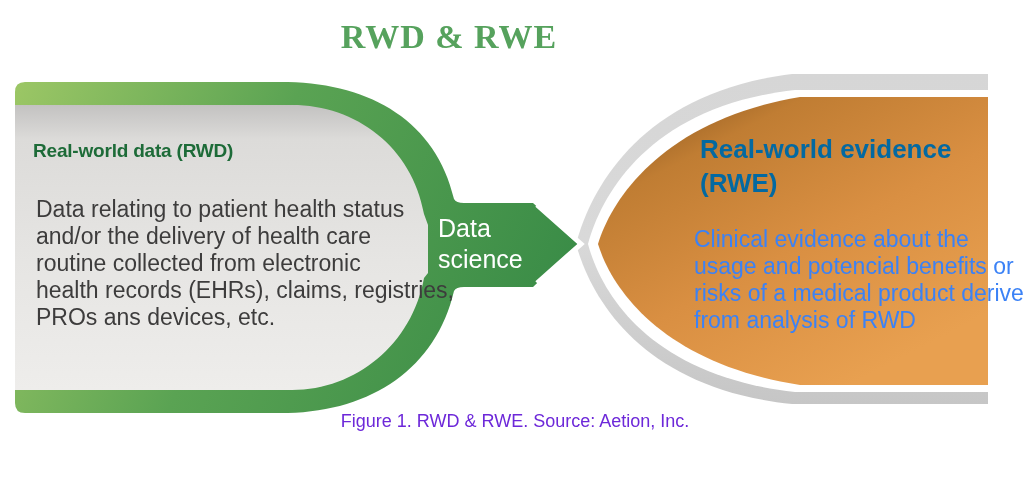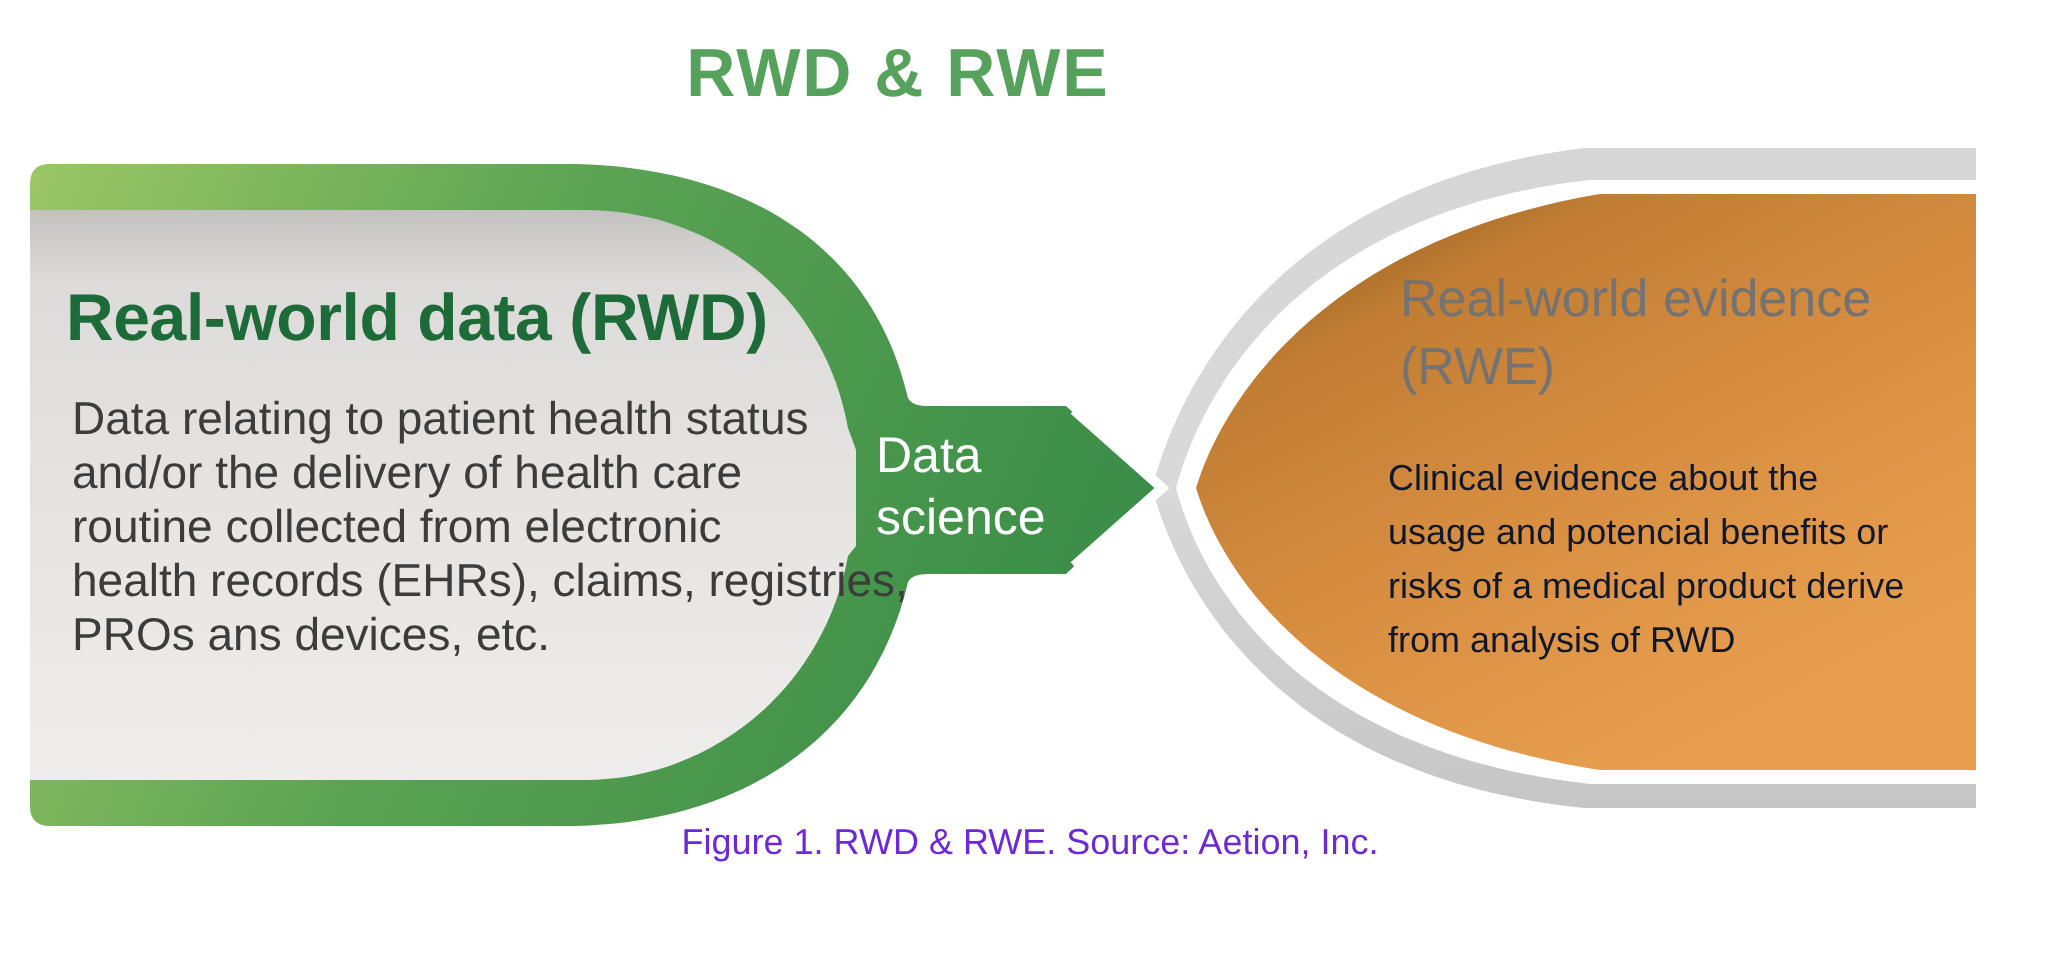--- a/index.html
+++ b/index.html
@@ -9,44 +9,45 @@
     background:#ffffff;
     overflow:hidden;
     font-family:"Liberation Sans", sans-serif;
   }
   .shapes{position:absolute;left:0;top:0;width:1030px;height:478px;}
   .title{
     position:absolute;left:0;top:18px;width:898px;margin:0;
     text-align:center;
     font-size:34px;font-weight:800;letter-spacing:1px;
     color:#56a25d;
+    font-family:Liberation Serif, serif;
   }
   .left-heading{
     position:absolute;left:33px;top:140px;
-    font-size:33px;font-weight:700;letter-spacing:-0.2px;
+    font-size:19px;font-weight:700;letter-spacing:-0.2px;
     color:#1d6b38;white-space:pre;
   }
   .left-body{
     position:absolute;left:36px;top:196px;
     font-size:23px;line-height:27px;color:#3d3c3c;
     white-space:pre;
   }
   .connector-label{
     position:absolute;left:438px;top:213px;
     font-size:25px;font-weight:400;line-height:31px;
     color:#ffffff;white-space:pre;
   }
   .right-heading{
     position:absolute;left:700px;top:132px;
-    font-size:26px;font-weight:400;line-height:34px;
-    color:#737373;white-space:pre;
+    font-size:26px;font-weight:700;line-height:34px;
+    color:#0369a1;white-space:pre;
   }
   .right-body{
     position:absolute;left:694px;top:226px;
-    font-size:18px;line-height:27px;color:#0f172a;
+    font-size:23px;line-height:27px;color:#3b82f6;
     white-space:pre;
   }
   .caption{
     position:absolute;left:0;top:411px;width:1030px;
     text-align:center;
     font-size:18px;color:#6d28d9;
   }
 </style>
 </head>
 <body>

